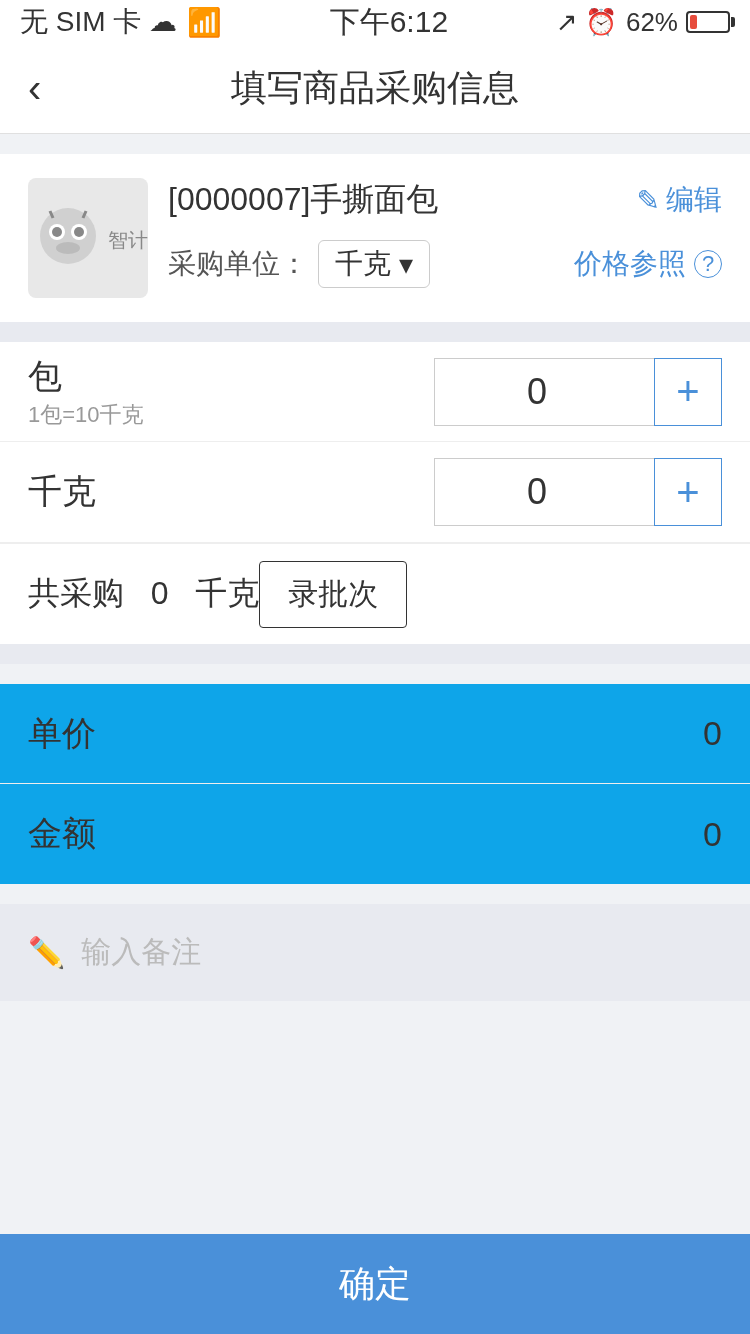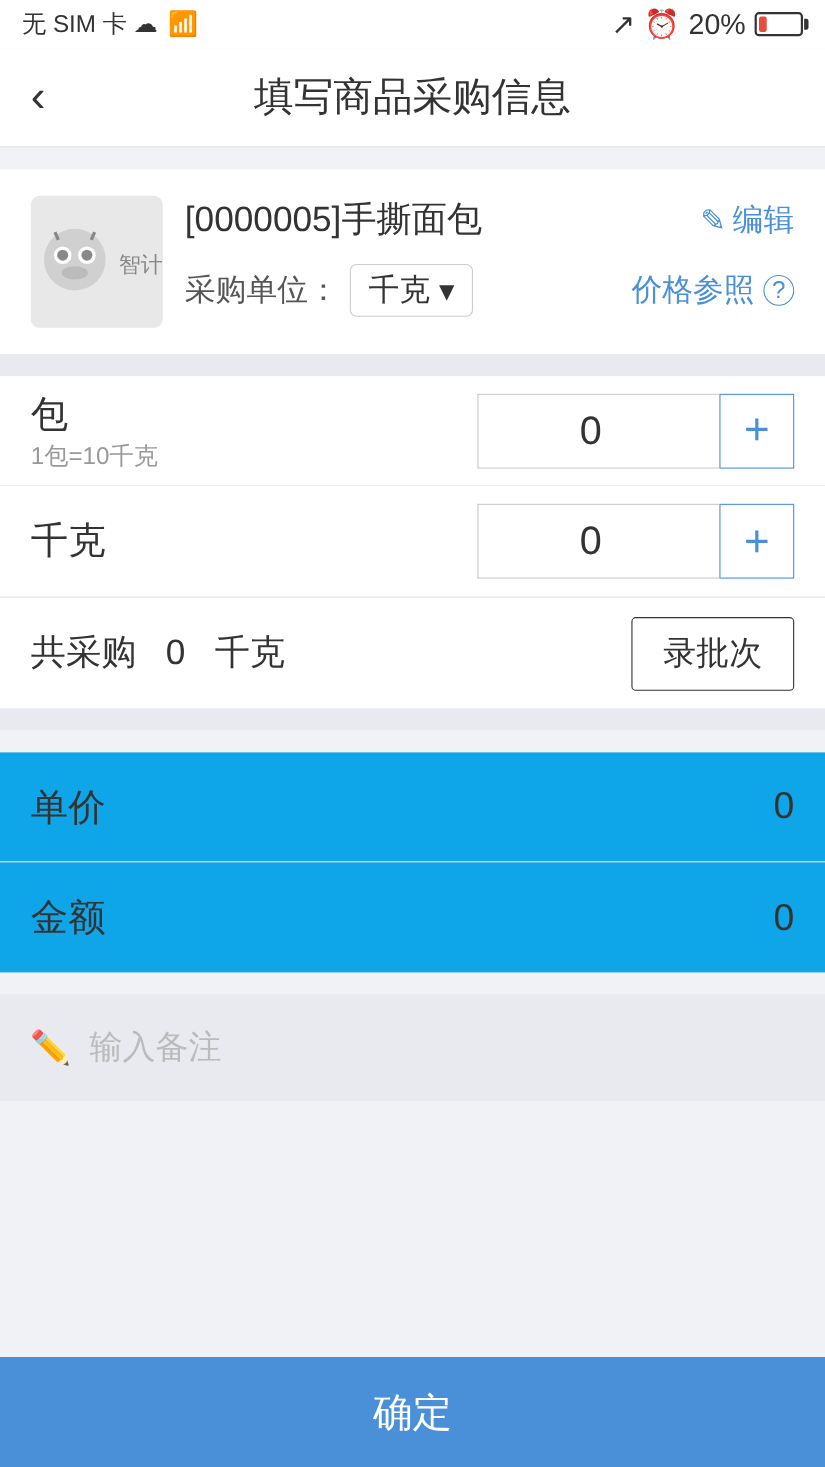--- a/index.html
+++ b/index.html
@@ -22,21 +22,21 @@
       align-items: center;
       justify-content: space-between;
       padding: 0 20px;
       font-size: 26px;
       color: #333;
     }
     .status-bar-left {
       display: flex;
       align-items: center;
       gap: 10px;
-      font-size: 22px;
+      font-size: 28px;
     }
     .status-bar-center {
       font-size: 30px;
       font-weight: 500;
     }
     .status-bar-right {
       display: flex;
       align-items: center;
       gap: 8px;
       font-size: 26px;
@@ -229,21 +229,20 @@
       display: flex;
       align-items: center;
       justify-content: center;
       cursor: pointer;
     }
 
     
     .summary-row {
       display: flex;
       align-items: center;
-      justify-content: space-between;
       padding: 0 28px;
       height: 100px;
       background: #fff;
     }
     .summary-text {
       font-size: 32px;
       color: #333;
     }
     .batch-btn {
       border: 1px solid #333;
@@ -324,24 +323,25 @@
 </head>
 <body>
 
 <div class="content-area">
 
   <div class="status-bar">
     <div class="status-bar-left">
       <span>无 SIM 卡 ☁</span>
       <span>📶</span>
     </div>
+    <div class="status-bar-center">下午6:12</div>
     <div class="status-bar-right">
       <span>↗</span>
       <span>⏰</span>
-      <span>20%</span>
+      <span>62%</span>
       <div class="battery-bar">
         <div class="battery-fill"></div>
       </div>
     </div>
   </div>
 
   <div class="nav-bar">
     <div class="nav-back">
       <span>‹</span>
     </div>
@@ -359,21 +359,21 @@
           <circle cx="51" cy="34" r="5" fill="#888"></circle>
           <ellipse cx="40" cy="50" rx="12" ry="6" fill="#bbb"></ellipse>
           <line x1="25" y1="20" x2="22" y2="13" stroke="#888" stroke-width="3"></line>
           <line x1="55" y1="20" x2="58" y2="13" stroke="#888" stroke-width="3"></line>
         </svg>
         <span style="font-size:20px;color:#888;margin-top:4px;">智计</span>
       </div>
     </div>
     <div class="product-info">
       <div class="product-info-top">
-        <span class="product-name">[0000005]手撕面包</span>
+        <span class="product-name">[0000007]手撕面包</span>
         <span class="edit-link">
           <span>✎</span>
           <span>编辑</span>
         </span>
       </div>
       <div class="product-info-bottom">
         <div style="display:flex;align-items:center;">
           <span class="unit-label">采购单位：</span>
           <div class="unit-selector">
             <span>千克</span>

